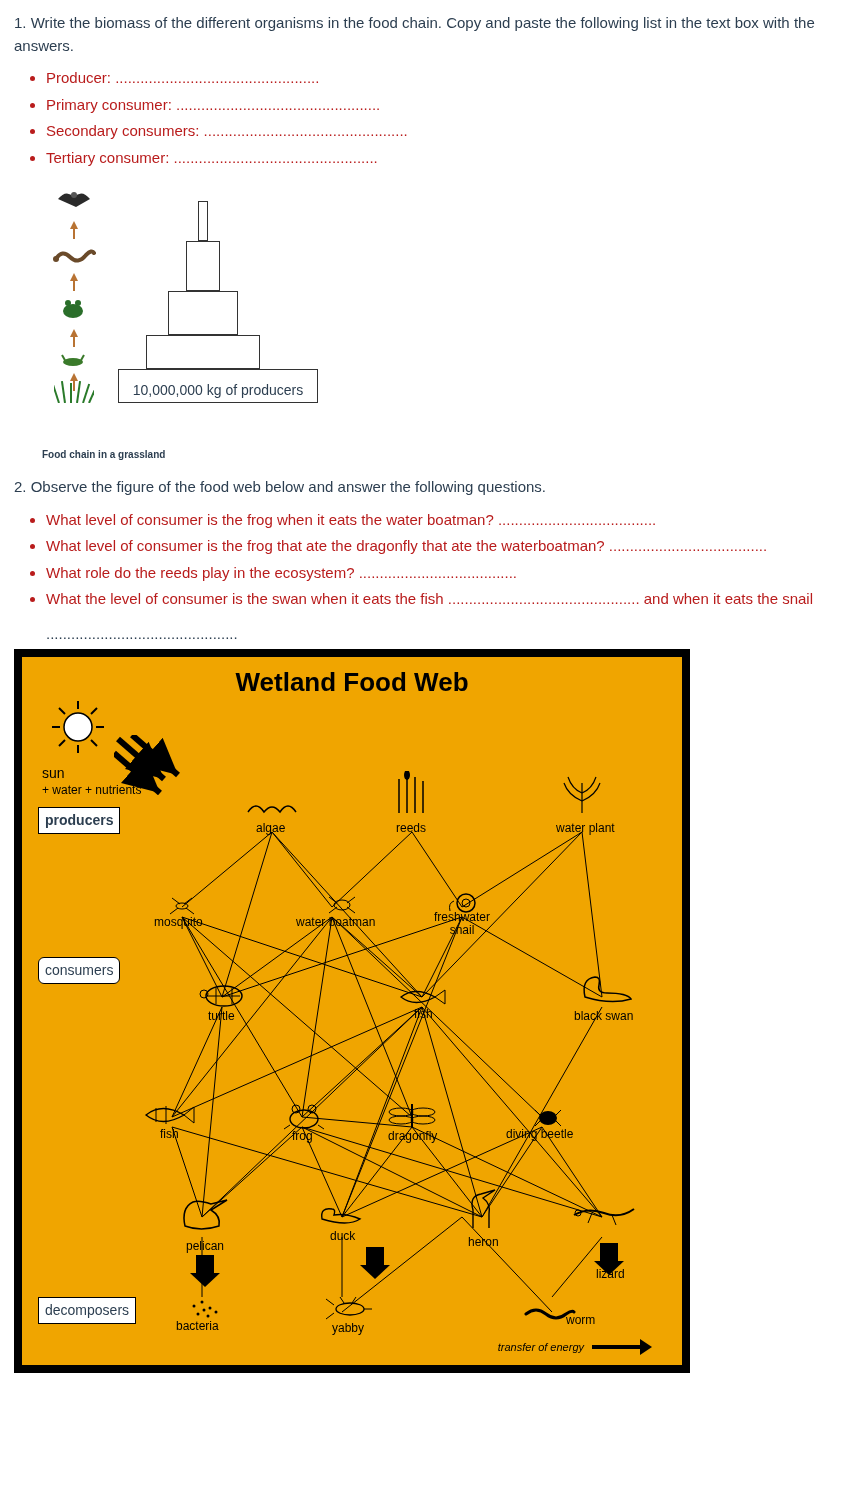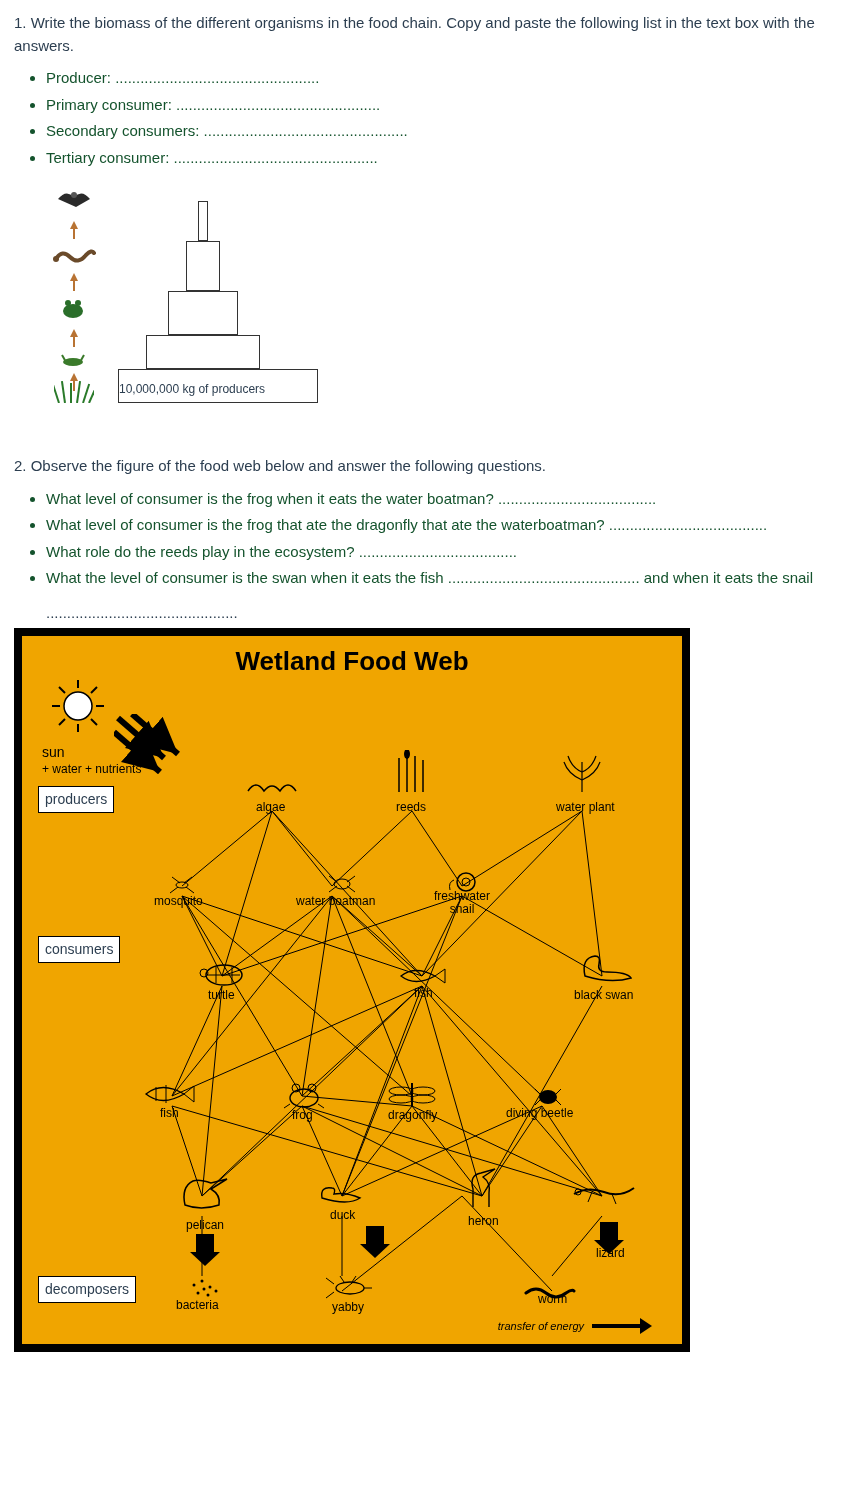--- a/index.html
+++ b/index.html
@@ -8,21 +8,21 @@
     font-size: 15px;
     color: #2c3e50;
     width: 846px;
     background: #fff;
     padding: 12px 14px;
     line-height: 1.5;
   }
   .q-block { margin-bottom: 14px; }
   .q-text { color: #2c3e50; margin-bottom: 10px; }
   ul.bullets { list-style: disc; padding-left: 32px; margin-bottom: 12px; }
-  ul.bullets li { margin-bottom: 4px; color: #14532d; }
+  ul.bullets li { margin-bottom: 4px; color: #b91c1c; }
 
   
   .fig1 {
     position: relative;
     width: 300px;
     height: 260px;
     margin: 4px 0 6px 24px;
   }
   .animal {
     position: absolute;
@@ -46,21 +46,21 @@
     border-bottom: 8px solid #b87333;
     position: absolute; left: 32px;
   }
   .arrow-stem {
     position:absolute; left:35px; width:2px; height:10px; background:#b87333;
   }
   .pyr-step {
     position: absolute; background:#fff; border:1px solid #333;
   }
   .pyr-label {
-    position:absolute; font-size:12px; width:100%;
+    position:absolute; font-size:14px; text-align:center; width:100%;
   }
   .fig1-caption {
     font-size: 10px; font-weight: bold; margin-left: 28px; margin-top:2px;
   }
 
   
   .wetland-wrap {
     position: relative;
     width: 676px;
     height: 724px;
@@ -185,20 +185,21 @@
     </div>
 
     <div class="pyr-step" style="left:160px; top:20px; width:10px; height:40px;"></div>
     <div class="pyr-step" style="left:148px; top:60px; width:34px; height:50px;"></div>
     <div class="pyr-step" style="left:130px; top:110px; width:70px; height:44px;"></div>
     <div class="pyr-step" style="left:108px; top:154px; width:114px; height:34px;"></div>
     <div class="pyr-step" style="left:80px; top:188px; width:200px; height:34px;">
       <div class="pyr-label" style="top:10px;">10,000,000 kg of producers</div>
     </div>
   </div>
+  <p class="fig1-caption">Food chain in a grassland</p>
 </div>
 
 <div class="q-block">
   <p class="q-text">2. Observe the figure of the food web below and answer the following questions.</p>
   <ul class="bullets">
     <li>What level of consumer is the frog when it eats the water boatman? ......................................</li>
     <li>What level of consumer is the frog that ate the dragonfly that ate the waterboatman? ......................................</li>
     <li>What role do the reeds play in the ecosystem? ......................................</li>
     <li>What the level of consumer is the swan when it eats the fish .............................................. and when it eats the snail</li>
   </ul>
@@ -227,22 +228,22 @@
               <path d="M0,0 L6,3 L0,6 Z" fill="#000"></path>
             </marker>
           </defs>
         <line x1="4" y1="4" x2="50" y2="44" stroke="#000" stroke-width="6" marker-end="url(#ah)"></line>
         <line x1="18" y1="0" x2="64" y2="40" stroke="#000" stroke-width="6" marker-end="url(#ah)"></line>
         <line x1="0" y1="18" x2="46" y2="58" stroke="#000" stroke-width="6" marker-end="url(#ah)"></line>
       </svg>
 
       <div class="wlabel-big" style="left:20px; top:106px;">sun</div>
       <div class="wlabel" style="left:20px; top:124px; font-size:12px;">+ water + nutrients</div>
-      <div class="wbox" style="left:16px; top:150px;">producers</div>
-      <div class="wbox" style="left:16px; top:300px;">consumers</div>
+      <div class="wbox" style="left:16px; top:150px;font-weight:bold;">producers</div>
+      <div class="wbox" style="left:16px; top:300px;border-radius:6px;">consumers</div>
       <div class="wbox" style="left:16px; top:640px;">decomposers</div>
 
       <svg class="lines">
 
         <line x1="250" y1="175" x2="160" y2="250"></line>
           <line x1="250" y1="175" x2="310" y2="250"></line>
         <line x1="250" y1="175" x2="200" y2="340"></line>
           <line x1="250" y1="175" x2="400" y2="340"></line>
         <line x1="390" y1="175" x2="310" y2="250"></line>
           <line x1="390" y1="175" x2="440" y2="250"></line>
@@ -484,21 +485,21 @@
             <line x1="30" y1="12" x2="34" y2="6" stroke="#000"></line>
           </svg>
       </div>
       <div class="wlabel" style="left:310px; top:662px;">yabby</div>
 
       <div class="organism" style="left:498px; top:636px;">
         <svg width="56" height="18">
             <path d="M4 10 Q14 2 24 10 Q34 18 44 10 Q50 6 52 8" stroke="#000" stroke-width="3" fill="none" stroke-linecap="round"></path>
           </svg>
       </div>
-      <div class="wlabel" style="left:516px; top:654px;">worm</div>
+      <div class="wlabel" style="left:544px; top:654px;">worm</div>
 
       <div class="energy-arrow">
         <span>transfer of energy</span>
         <div class="bar"></div>
       </div>
     </div>
   </div>
 </div>
 
 </body></html>

